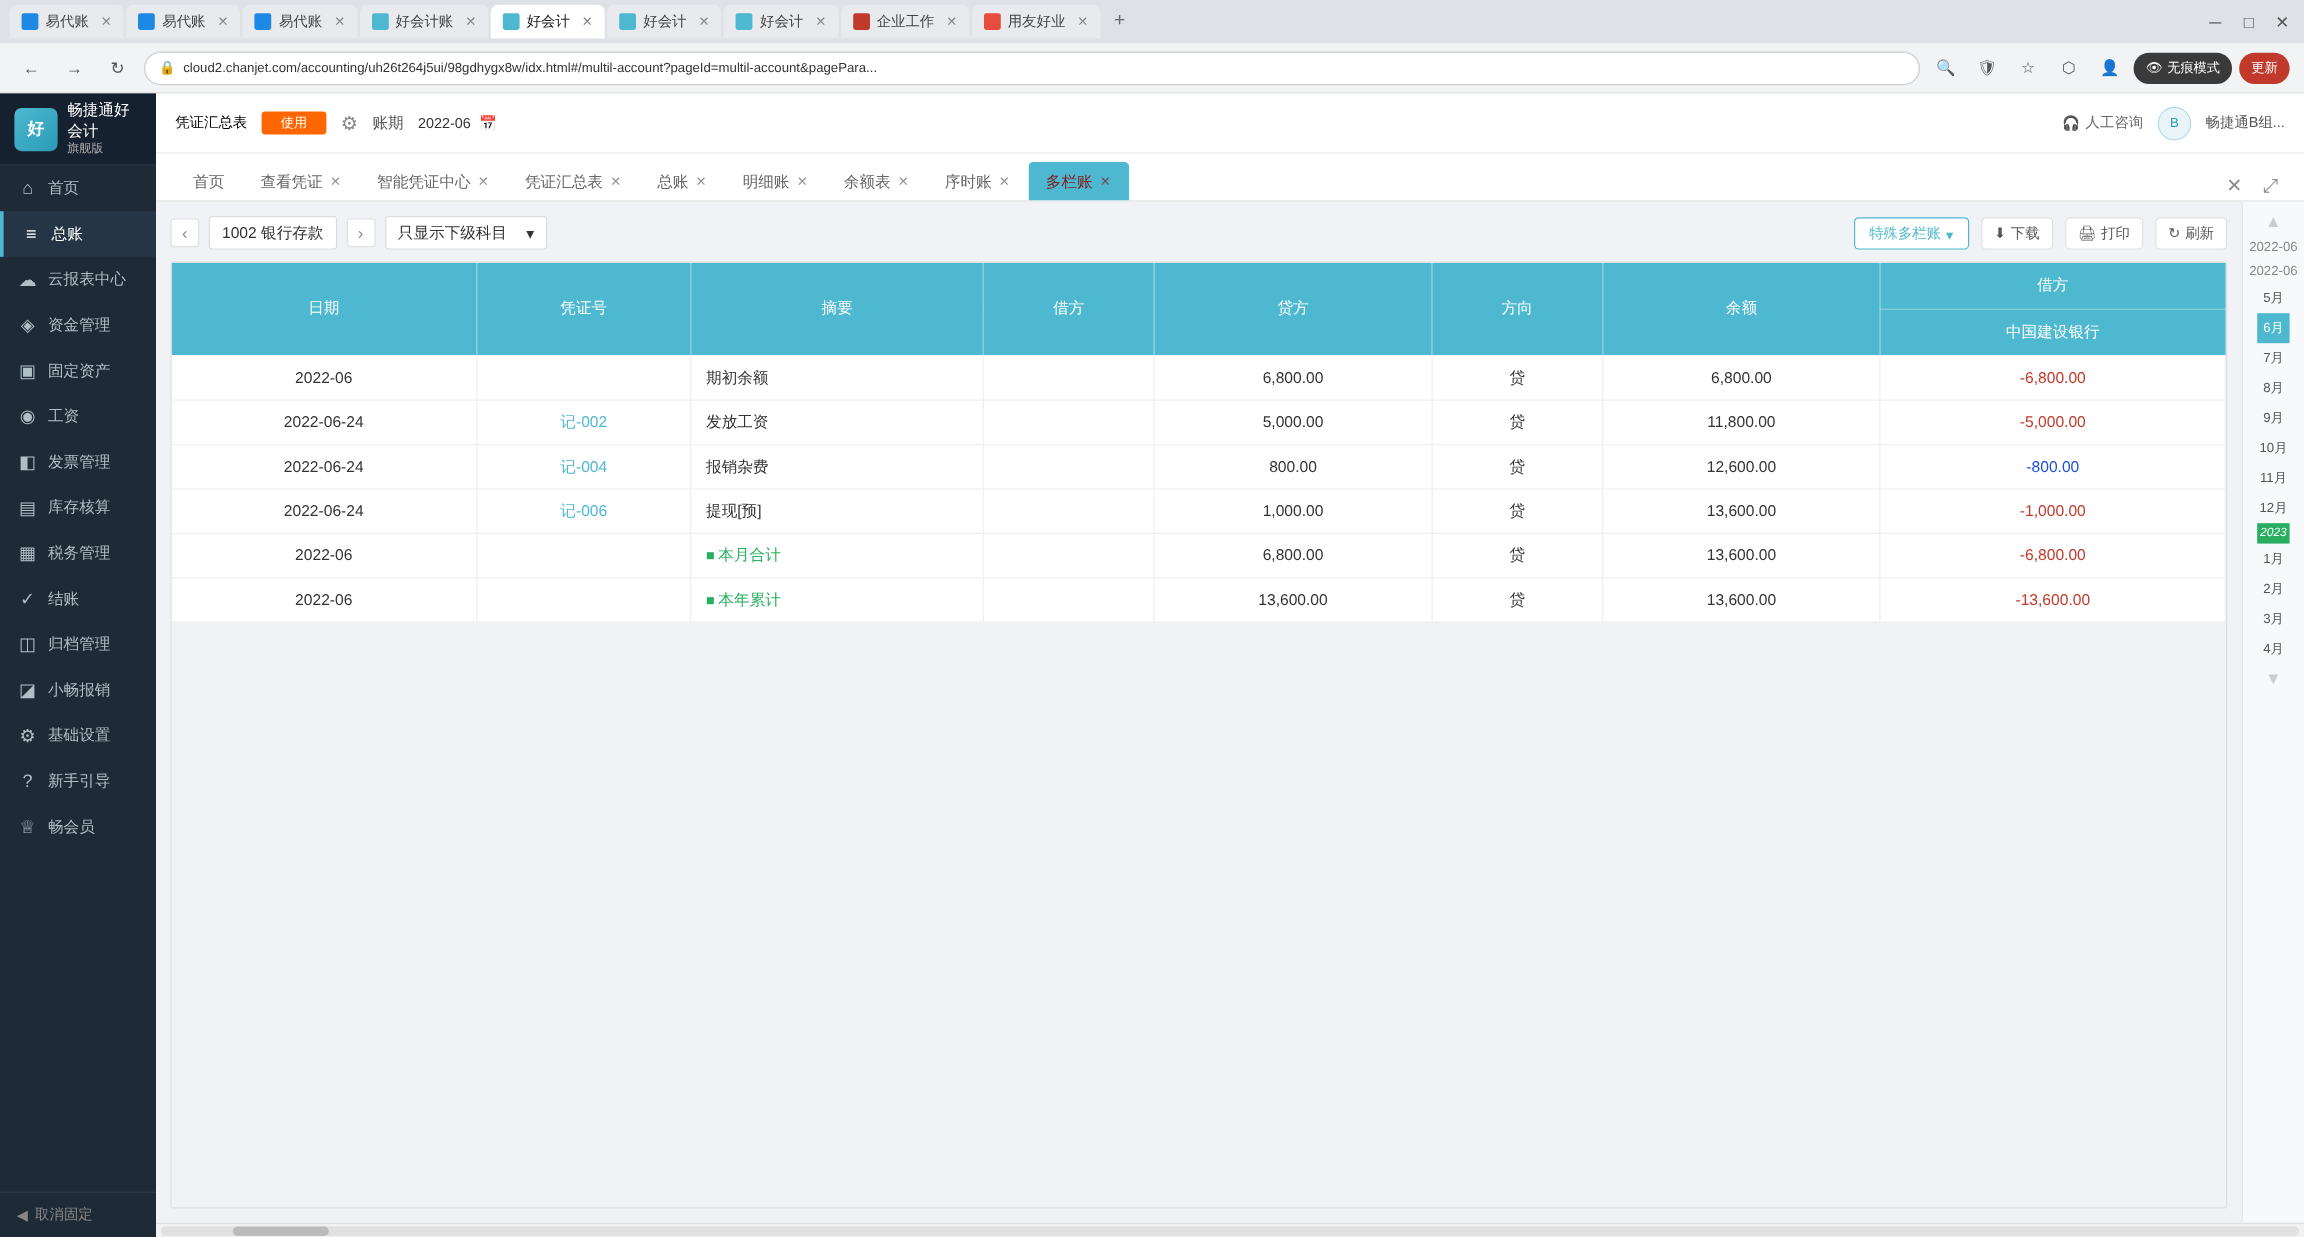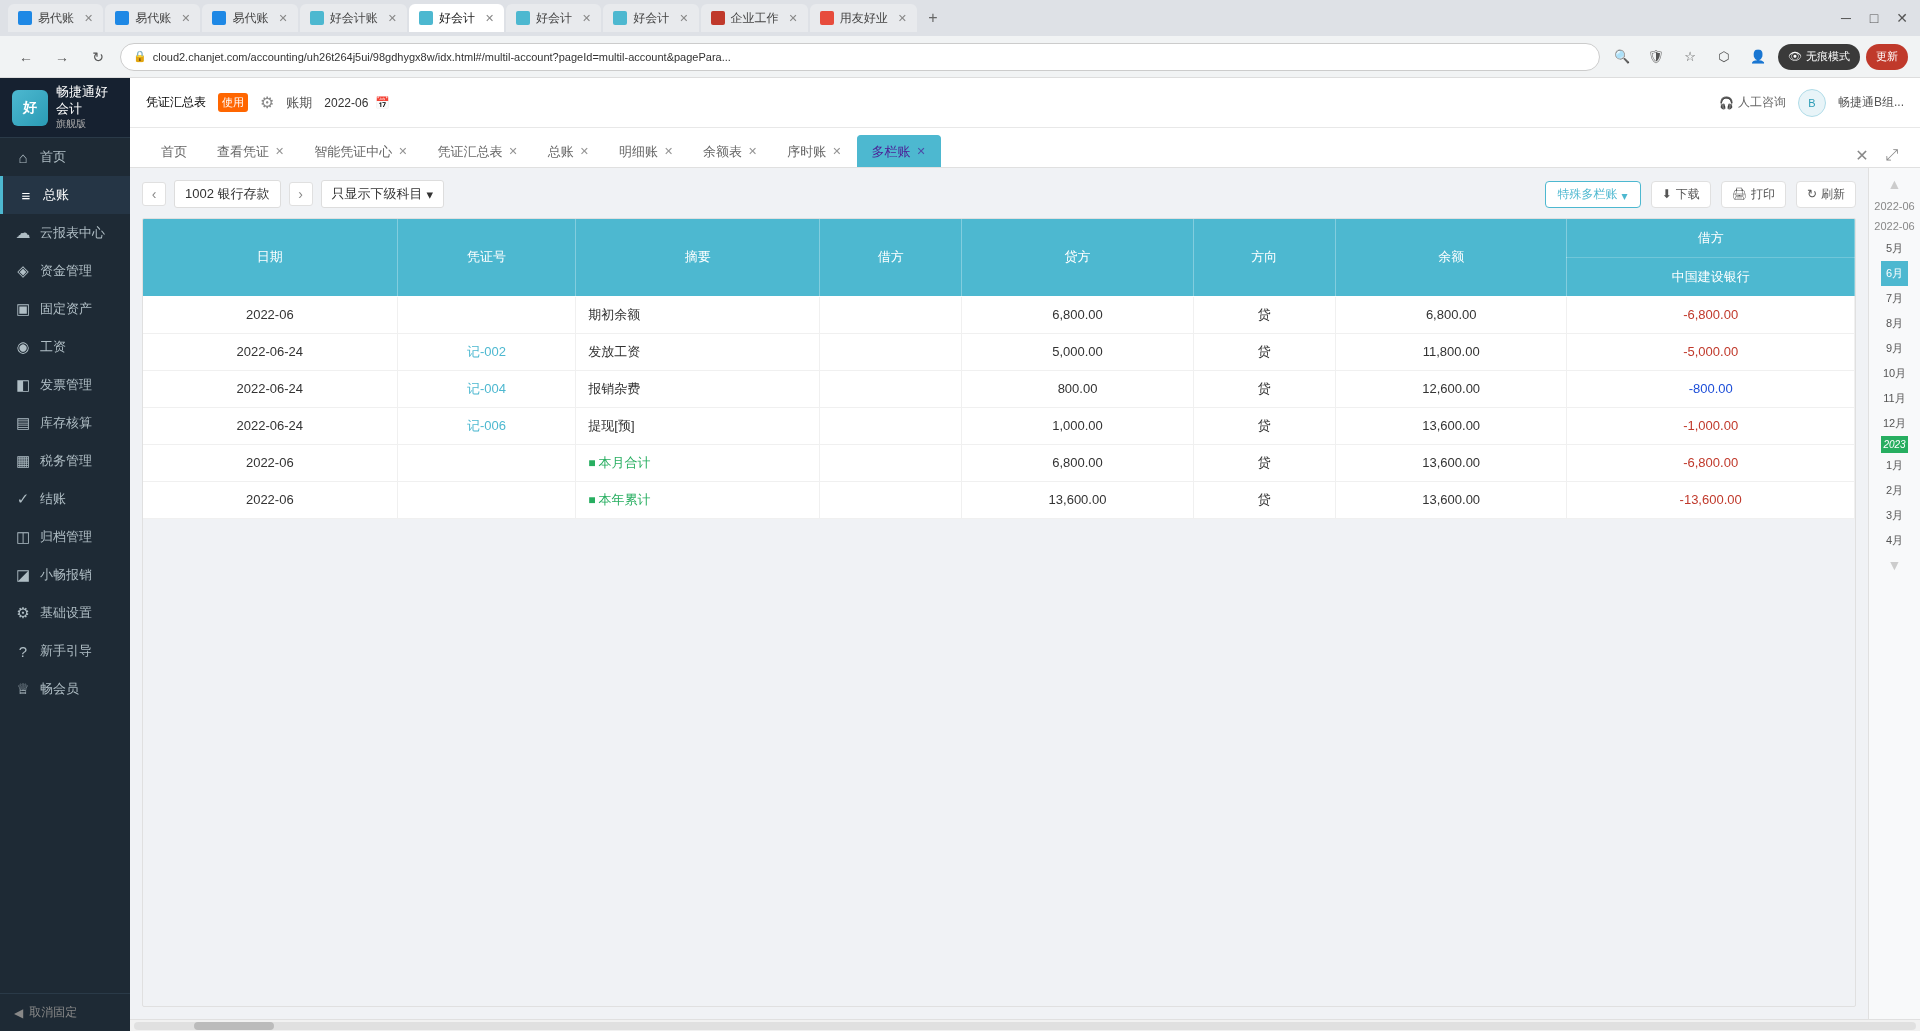--- a/index.html
+++ b/index.html
@@ -36,46 +36,46 @@
     .nav-item { display: flex; align-items: center; gap: 8px; padding: 10px 14px; cursor: pointer; transition: background 0.15s; color: #b0bec5; font-size: 13px; }
     .nav-item.active { background: #253545; color: #fff; border-left: 3px solid #4db8d0; }
     .nav-icon { width: 18px; text-align: center; font-size: 15px; }
     .sidebar-footer { margin-top: auto; padding: 10px 14px; display: flex; align-items: center; gap: 6px; color: #888; font-size: 12px; cursor: pointer; border-top: 1px solid #2a3a48; }
 
     
     .main-content { flex: 1; display: flex; flex-direction: column; background: #f0f2f5; overflow: hidden; }
 
     
     .app-header { height: 50px; background: #fff; display: flex; align-items: center; padding: 0 16px; gap: 12px; border-bottom: 1px solid #e8e8e8; flex-shrink: 0; }
-    .demo-badge { background: #ff6600; color: #fff; font-size: 11px; padding: 2px 4px; border-radius: 3px; cursor: pointer; }
+    .demo-badge { background: #ff6600; color: #fff; font-size: 11px; padding: 2px 16px; border-radius: 3px; cursor: pointer; }
     .header-gear { color: #888; font-size: 16px; cursor: pointer; }
     .period-label { font-size: 13px; color: #555; }
     .period-value { color: #333; font-weight: 500; cursor: pointer; }
     .header-right { margin-left: auto; display: flex; align-items: center; gap: 12px; }
     .consult-btn { display: flex; align-items: center; gap: 4px; color: #666; font-size: 12px; cursor: pointer; }
     .user-avatar { width: 28px; height: 28px; background: #e8f4f8; border-radius: 50%; display: flex; align-items: center; justify-content: center; font-size: 11px; color: #2a9bb5; border: 1px solid #b0dce8; cursor: pointer; }
     .user-name { font-size: 12px; color: #555; cursor: pointer; }
 
     
     .page-tabs { height: 40px; background: #fff; display: flex; align-items: flex-end; padding: 0 16px; border-bottom: 1px solid #e0e0e0; flex-shrink: 0; overflow: hidden; }
     .page-tab { display: flex; align-items: center; gap: 6px; height: 32px; padding: 0 14px; font-size: 13px; color: #666; cursor: pointer; border-radius: 4px 4px 0 0; border: 1px solid transparent; border-bottom: none; white-space: nowrap; }
-    .page-tab.active { background: #4db8d0; color: #4c1d95; border-color: #4db8d0; }
+    .page-tab.active { background: #4db8d0; color: #7f1d1d; border-color: #4db8d0; }
     .page-tab .tab-x { font-size: 11px; color: inherit; opacity: 0.7; cursor: pointer; }
     .tab-bar-right { margin-left: auto; display: flex; align-items: center; gap: 6px; }
     .tab-bar-icon-btn { width: 24px; height: 24px; display: flex; align-items: center; justify-content: center; color: #888; cursor: pointer; font-size: 16px; }
 
     
     .content-area { flex: 1; display: flex; overflow: hidden; }
     .ledger-area { flex: 1; padding: 12px; overflow: hidden; display: flex; flex-direction: column; }
 
     
     .ledger-toolbar { display: flex; align-items: center; gap: 8px; margin-bottom: 10px; }
     .nav-arrow { width: 24px; height: 24px; display: flex; align-items: center; justify-content: center; color: #888; cursor: pointer; font-size: 14px; border: 1px solid #e0e0e0; border-radius: 3px; background: #fff; }
     .account-label { background: #fff; border: 1px solid #ddd; border-radius: 3px; padding: 4px 10px; font-size: 13px; color: #333; cursor: pointer; }
-    .filter-dropdown { background: #fff; border: 1px solid #ddd; border-radius: 3px; padding: 4px 10px; font-size: 13px; color: #333; cursor: pointer; display: flex; align-items: center; gap: 4px; }
+    .filter-dropdown { background: #fff; border: 1px solid #ddd; border-radius: 3px; padding: 4px 10px; font-size: 13px; color: #333; cursor: pointer; display: flex; align-items: center; gap: 16px; }
     .toolbar-right { margin-left: auto; display: flex; align-items: center; gap: 10px; }
     .special-btn { background: #fff; border: 1px solid #4db8d0; color: #4db8d0; border-radius: 4px; padding: 4px 12px; font-size: 12px; cursor: pointer; display: flex; align-items: flex-end; gap: 4px; }
     .action-btn { background: #fff; border: 1px solid #e0e0e0; color: #555; border-radius: 4px; padding: 4px 10px; font-size: 12px; cursor: pointer; display: flex; align-items: center; gap: 4px; }
 
     
     .ledger-table-wrapper { flex: 1; overflow: auto; border: 1px solid #e0e0e0; border-radius: 2px; }
     .ledger-table { width: 100%; border-collapse: collapse; min-width: 900px; }
     .ledger-table thead tr th { background: #4db8d0; color: #fff; padding: 10px 12px; text-align: center; font-weight: normal; font-size: 13px; border-right: 1px solid rgba(255,255,255,0.3); white-space: nowrap; }
     .ledger-table thead tr:first-child th { border-bottom: 1px solid rgba(255,255,255,0.2); }
     .ledger-table tbody tr td { padding: 9px 12px; border-bottom: 1px solid #f0f0f0; border-right: 1px solid #f0f0f0; font-size: 13px; color: #333; text-align: center; background: #fff; }

